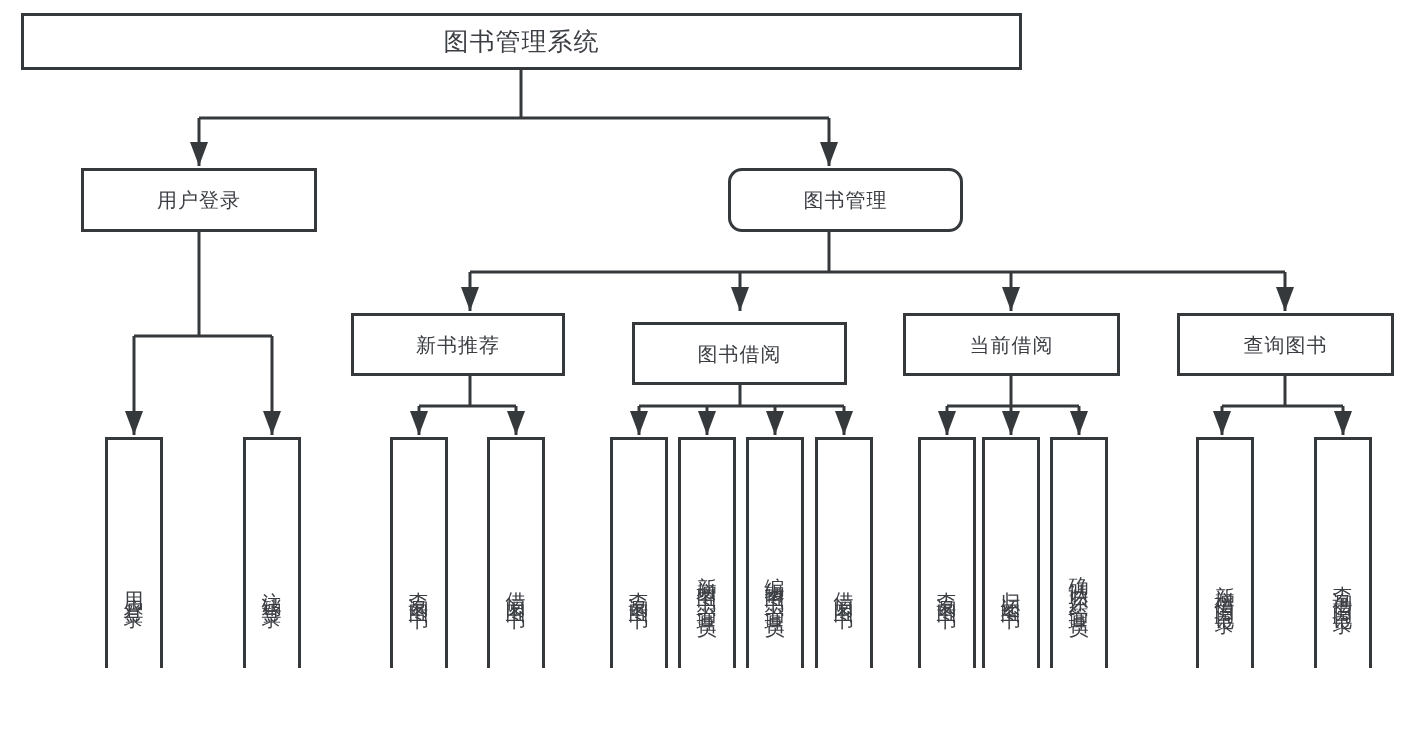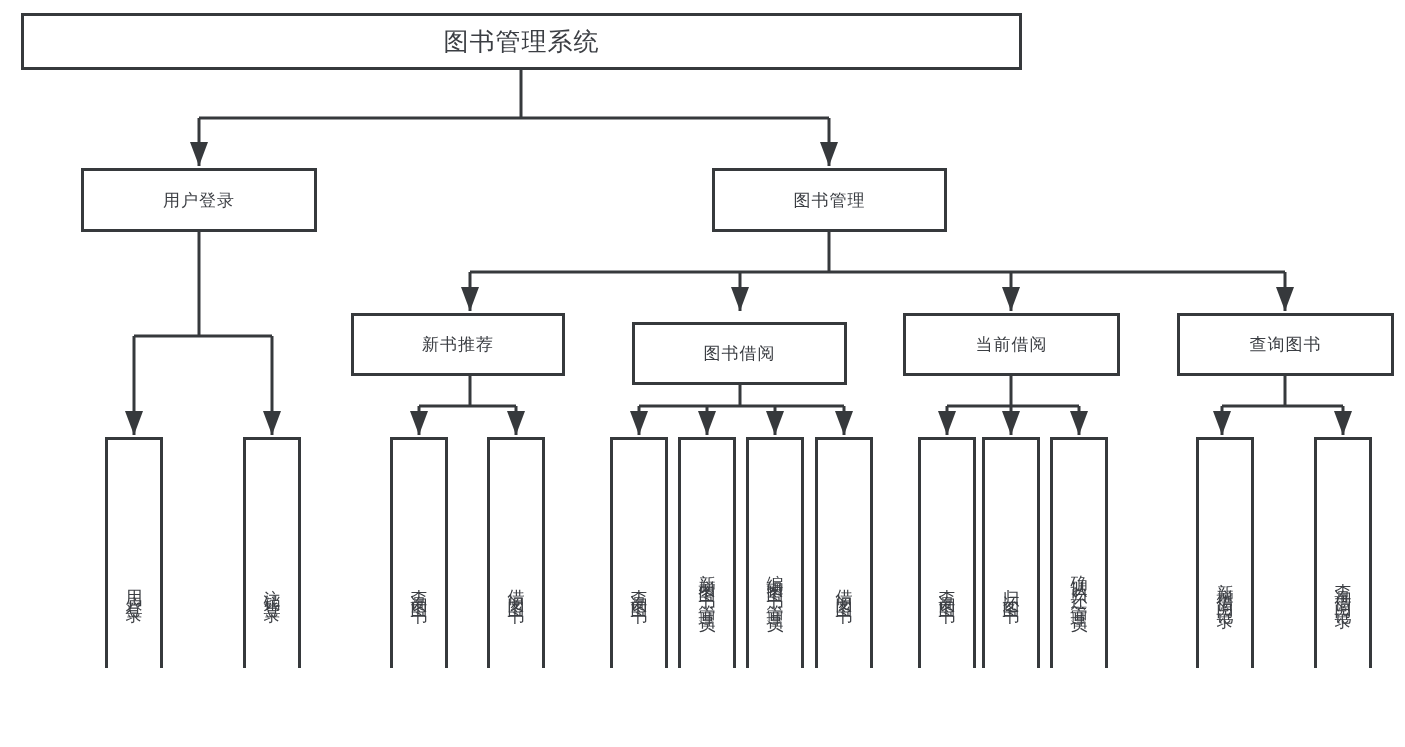--- a/index.html
+++ b/index.html
@@ -25,41 +25,41 @@
   }
   .box {
     position: absolute;
     box-sizing: border-box;
     background: #ffffff;
     border: 3px solid #36393c;
     color: #3b3e43;
     display: flex;
     align-items: center;
     justify-content: center;
-    font-size: 17px;
+    font-size: 20px;
     line-height: 1;
     text-align: center;
     white-space: nowrap;
   }
   .hnode {
     letter-spacing: 1px;
   }
   .vnode {
     writing-mode: vertical-rl;
     text-orientation: mixed;
     letter-spacing: 6px;
     white-space: normal;
   }
   .root {
     left: 21px; top: 13px; width: 1001px; height: 57px;
     font-size: 25px;
   }
   
   .n-user-login  { left: 81px;  top: 168px; width: 236px; height: 64px; }
-  .n-book-mgmt   { left: 712px; top: 168px; width: 235px; height: 64px; }
+  .n-book-mgmt   { left: 728px; top: 168px; width: 235px; height: 64px; border-radius: 14px; }
   
   .n-new-books      { left: 351px;  top: 313px; width: 214px; height: 63px; }
   .n-book-borrow    { left: 632px;  top: 322px; width: 215px; height: 63px; }
   .n-current-borrow { left: 903px;  top: 313px; width: 217px; height: 63px; }
   .n-borrow-records { left: 1177px; top: 313px; width: 217px; height: 63px; }
   
   .leaf { top: 437px; width: 58px; height: 301px; }
   .l-ul0 { left: 105px; }
   .l-ul1 { left: 243px; }
   .l-nb0 { left: 390px; }

